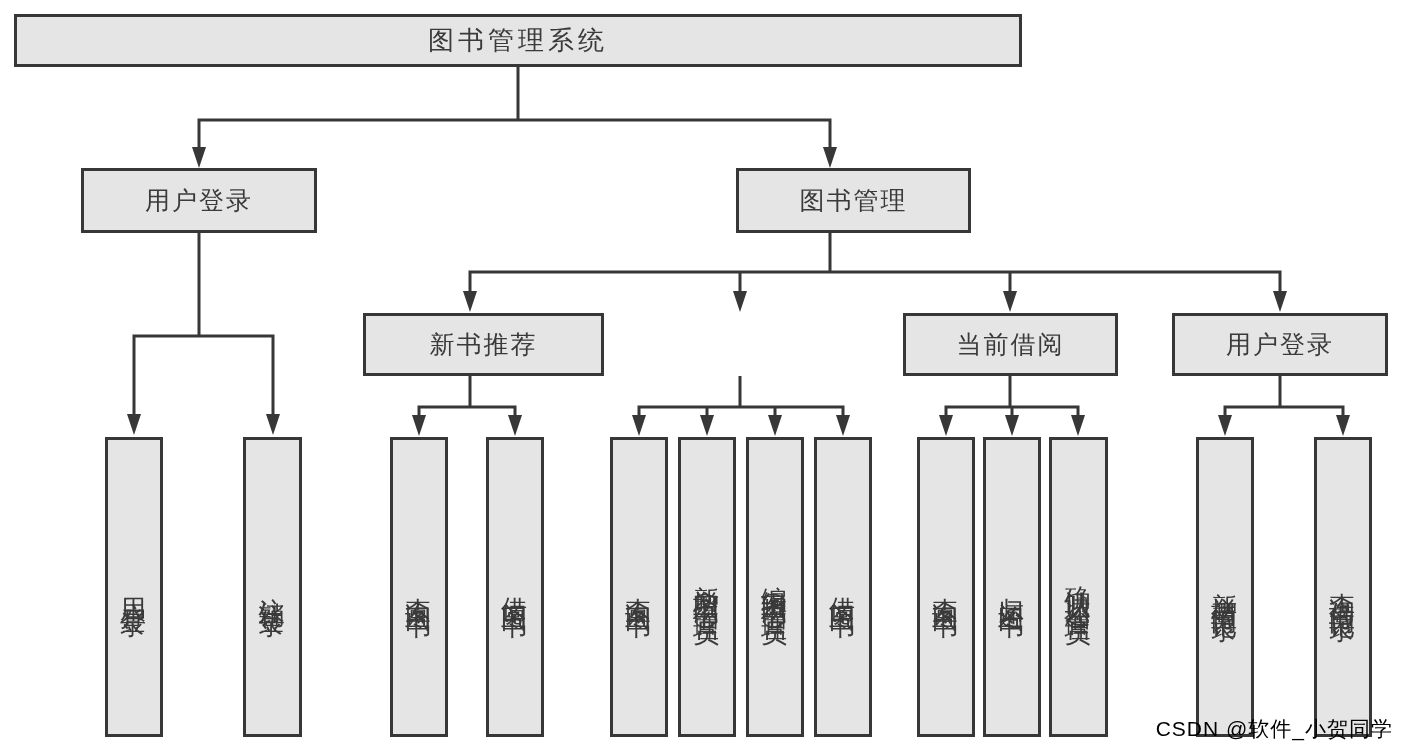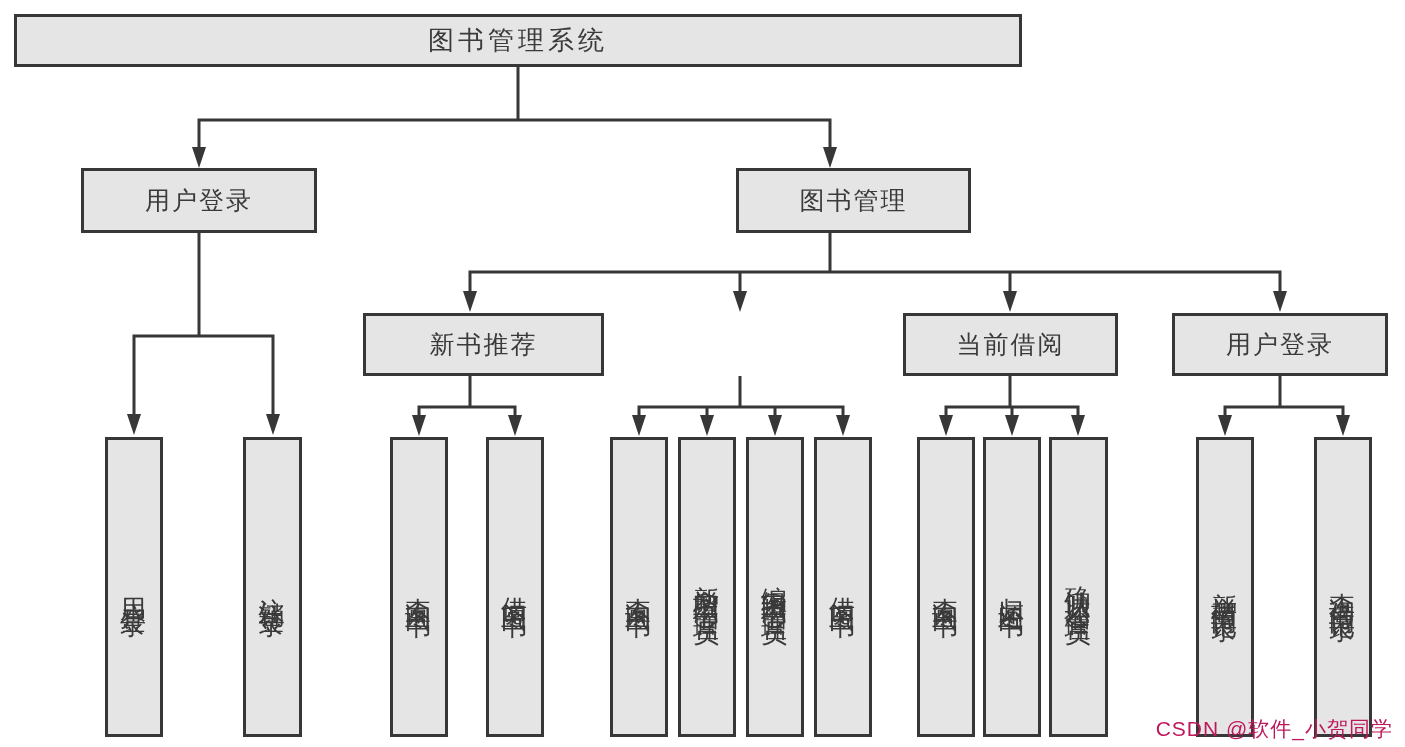--- a/index.html
+++ b/index.html
@@ -31,21 +31,21 @@
     font-size: 26px;
     letter-spacing: 5px;
     white-space: nowrap;
   }
   .watermark {
     position: absolute;
     right: 12px;
     bottom: 4px;
     font-size: 21px;
     letter-spacing: 1px;
-    color: #be185d;
+    color: #000000;
     z-index: 3;
   }
 </style>
 </head>
 <body>
 
 <div id="stage">
 
   <svg id="wires" width="1405" height="747" viewBox="0 0 1405 747">
     <path fill="none" stroke="#373737" stroke-width="3" d="

